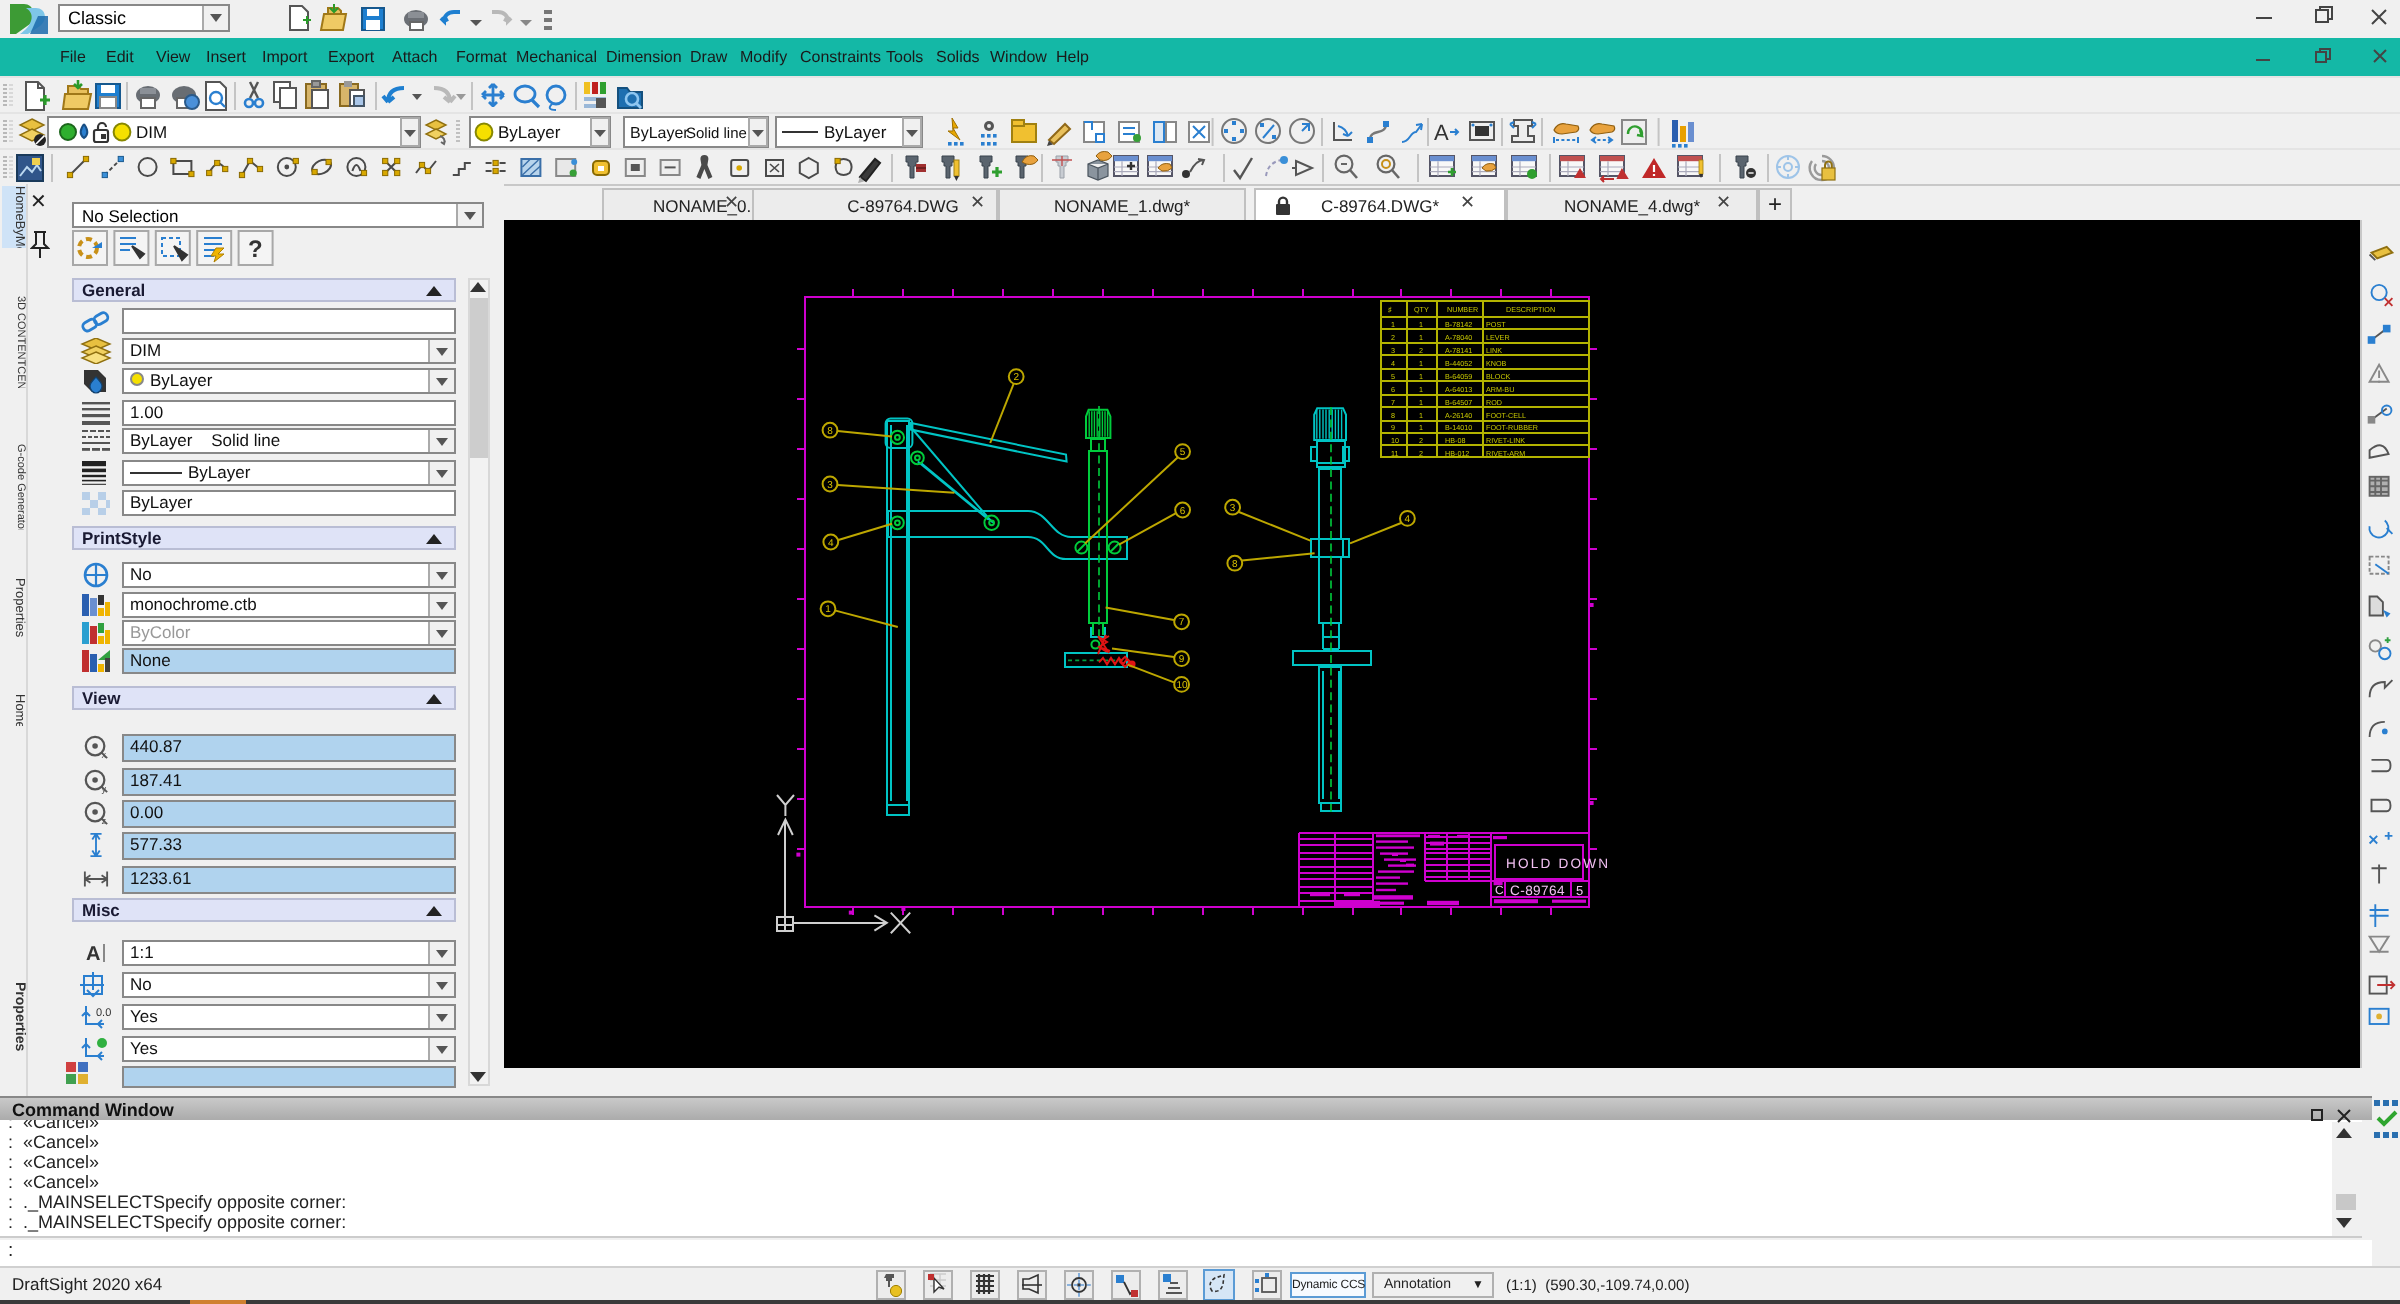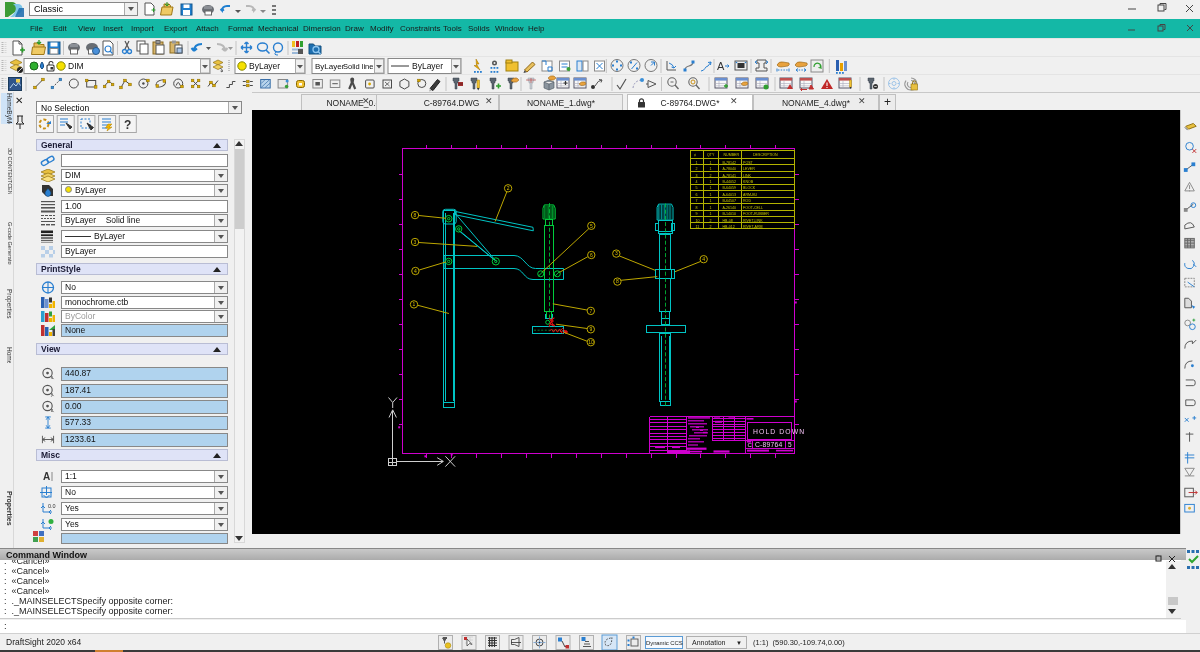--- a/index.html
+++ b/index.html
@@ -52,21 +52,21 @@
 </head>
 <body>
 <div id="app">
 
   <div id="titlebar" class="abs">
     <svg class="abs" style="left:2px;top:0px;" width="26" height="19" viewBox="0 0 26 19">
       <path d="M3 2 L10 2 C15 2 16 8 13 12 L6 17 L3 17 Z" fill="#3d9b35"></path>
       <path d="M11 4 L16 4 C21 4 22 10 18 13 L12 17 L8 17 C14 13 16 7 11 4 Z" fill="#7ec6e8"></path>
       <path d="M17 8 L22 8 L22 17 L13 17 Z" fill="#1b6aab" opacity="0.85"></path>
     </svg>
-    <div class="combo" style="left:29px;top:2px;width:109px;height:14px;font-size:9px;line-height:13px;padding-left:4px;">Classic<span class="arr"></span></div>
+    <div class="combo" style="left:29px;top:2px;width:86px;height:14px;font-size:9px;line-height:13px;padding-left:4px;">Classic<span class="arr"></span></div>
     <svg class="abs" style="left:142px;top:1px;" width="150" height="17" viewBox="0 0 150 17">
       <g stroke-width="1" fill="none">
         <path d="M3 2 L9 2 L12 5 L12 14 L3 14 Z" stroke="#555" fill="#fff"></path>
           <path d="M9.5 9 l4 0 m-2 -2 l0 4" stroke="#2a9a2a"></path>
         <path d="M22 6 L22 3 L27 3 L28.5 4.5 L28.5 6" stroke="#a07818" fill="#e8c05c"></path>
           <path d="M20 6 L31 6 L29.5 14 L18.5 14 Z" stroke="#a07818" fill="#efca64"></path>
           <path d="M25 1 l0 3.5 m-2-1.5 l2 2 l2 -2" stroke="#2a9a2a" fill="none"></path>
         <rect x="39" y="3" width="11" height="11" fill="#1e7fd0" stroke="#16588e"></rect>
           <rect x="41.5" y="3.5" width="6" height="3.5" fill="#fff"></rect>
           <rect x="41" y="9" width="7" height="5" fill="#fff"></rect>

